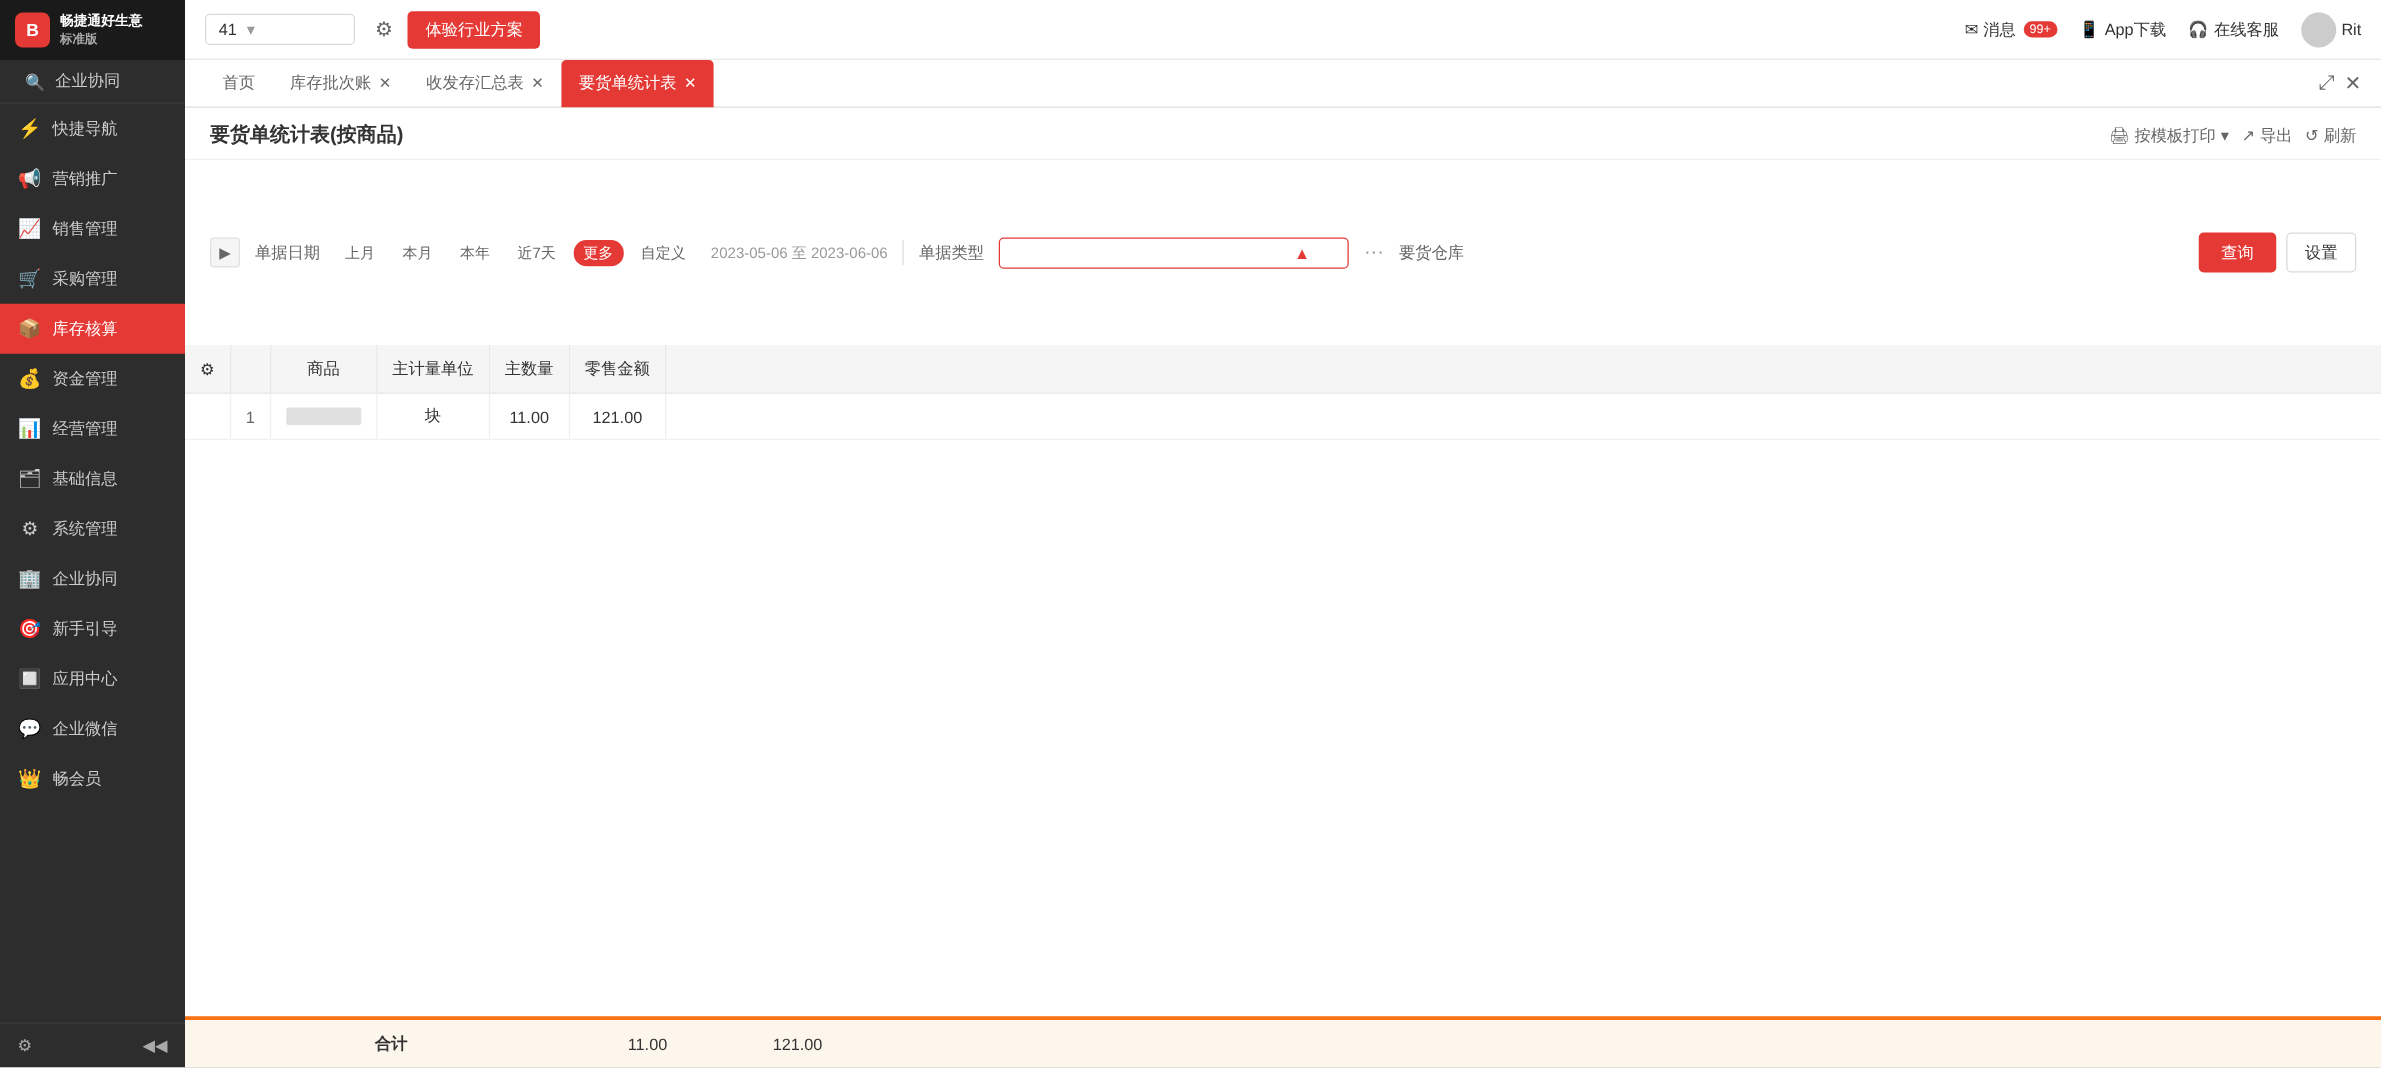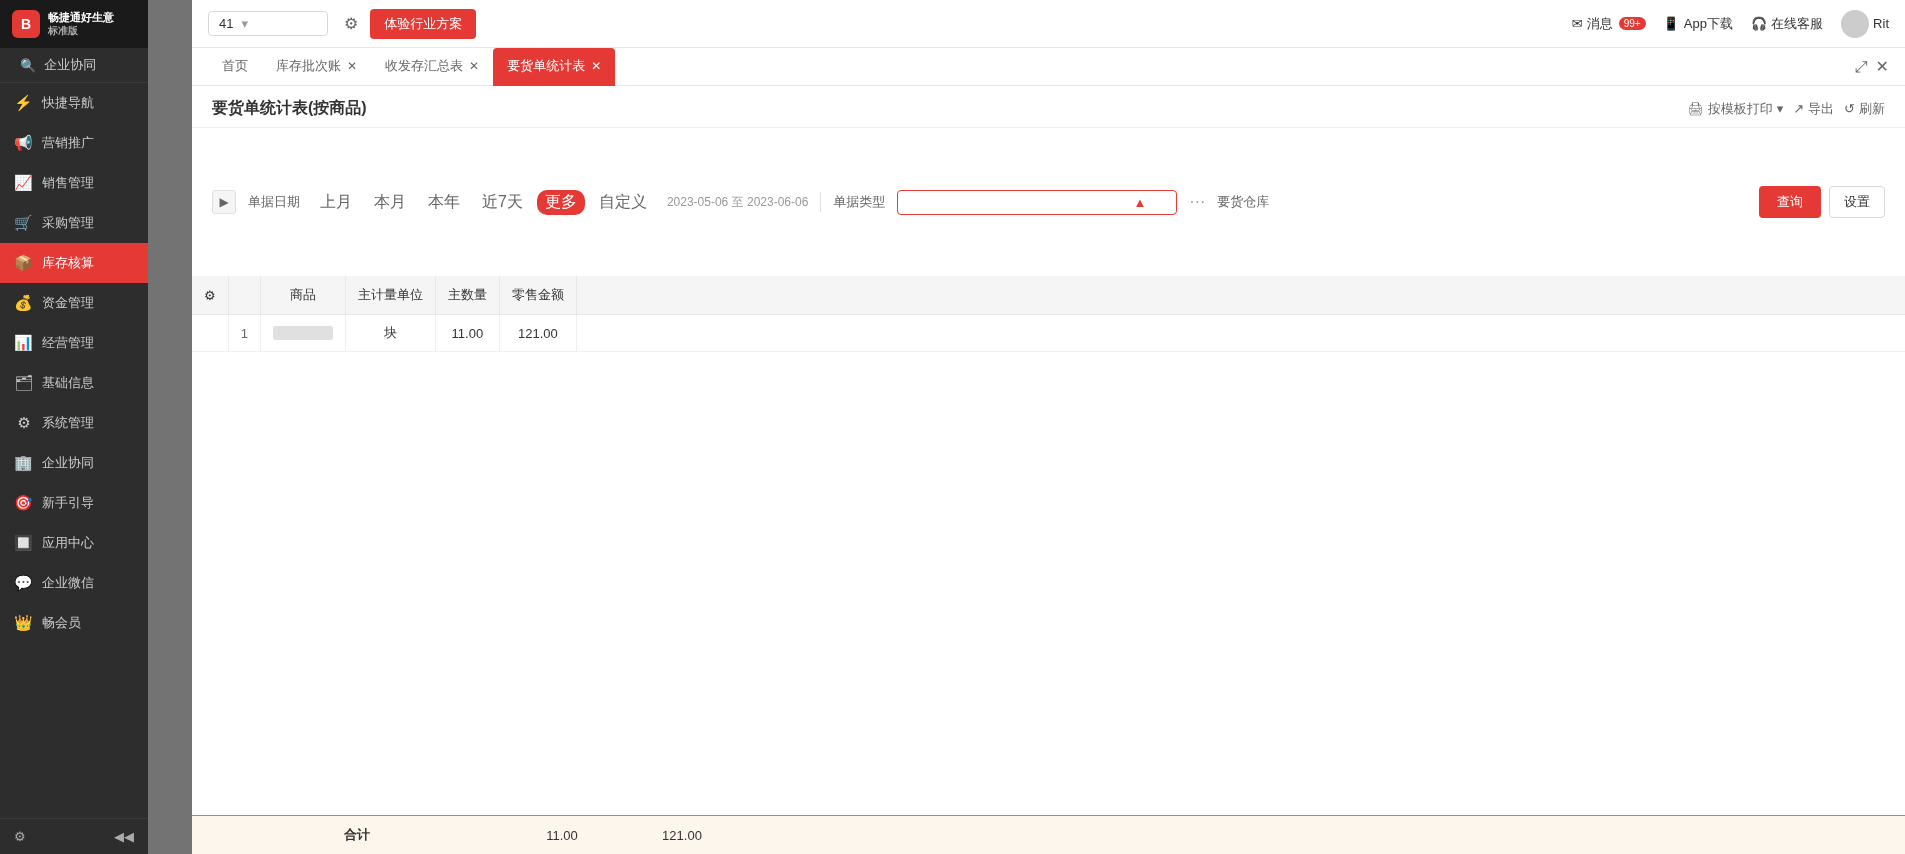--- a/index.html
+++ b/index.html
@@ -72,21 +72,20 @@
     }
     .sidebar-collapse-btn { color: #aaa; cursor: pointer; display: flex; align-items: center; gap: 8px; }
 
     
     .main-area {
       flex: 1;
       display: flex;
       flex-direction: column;
       overflow: hidden;
       background: #737373;
-      padding-left: 44px;
     }
 
     
     .header {
       height: 48px;
       background: #fff;
       display: flex;
       align-items: center;
       padding: 0 16px;
       border-bottom: 1px solid #e8e8e8;
@@ -204,21 +203,21 @@
       align-items: center;
       justify-content: center;
       cursor: pointer;
       font-size: 12px;
       color: #666;
     }
     .filter-label { font-size: 13px; color: #666; white-space: nowrap; }
     .date-shortcuts { display: flex; align-items: center; gap: 6px; }
     .date-shortcut {
       padding: 3px 8px;
-      font-size: 16px;
+      font-size: 12px;
       color: #666;
       cursor: pointer;
       border-radius: 3px;
     }
     .date-shortcut.more {
       background: #e53935;
       color: #fff;
       border-radius: 10px;
       padding: 2px 8px;
     }
@@ -313,21 +312,21 @@
     td:last-child { border-right: none; }
     .th-settings { width: 40px; }
     .td-index { color: #666; }
     .td-product { display: flex; align-items: center; justify-content: center; gap: 6px; }
     .product-placeholder { width: 60px; height: 14px; background: #e0e0e0; border-radius: 2px; display: inline-block; }
     .td-num { color: #333; }
 
     
     .table-footer {
       background: #fdf6ec;
-      border-top: 1px solid #f97316;
+      border-top: 3px solid #f97316;
       padding: 10px 20px;
       display: flex;
       align-items: center;
       font-size: 13px;
       color: #333;
       flex-shrink: 0;
     }
     .footer-label { width: 220px; text-align: center; font-weight: bold; }
     .footer-val { min-width: 100px; text-align: center; }
   </style>

